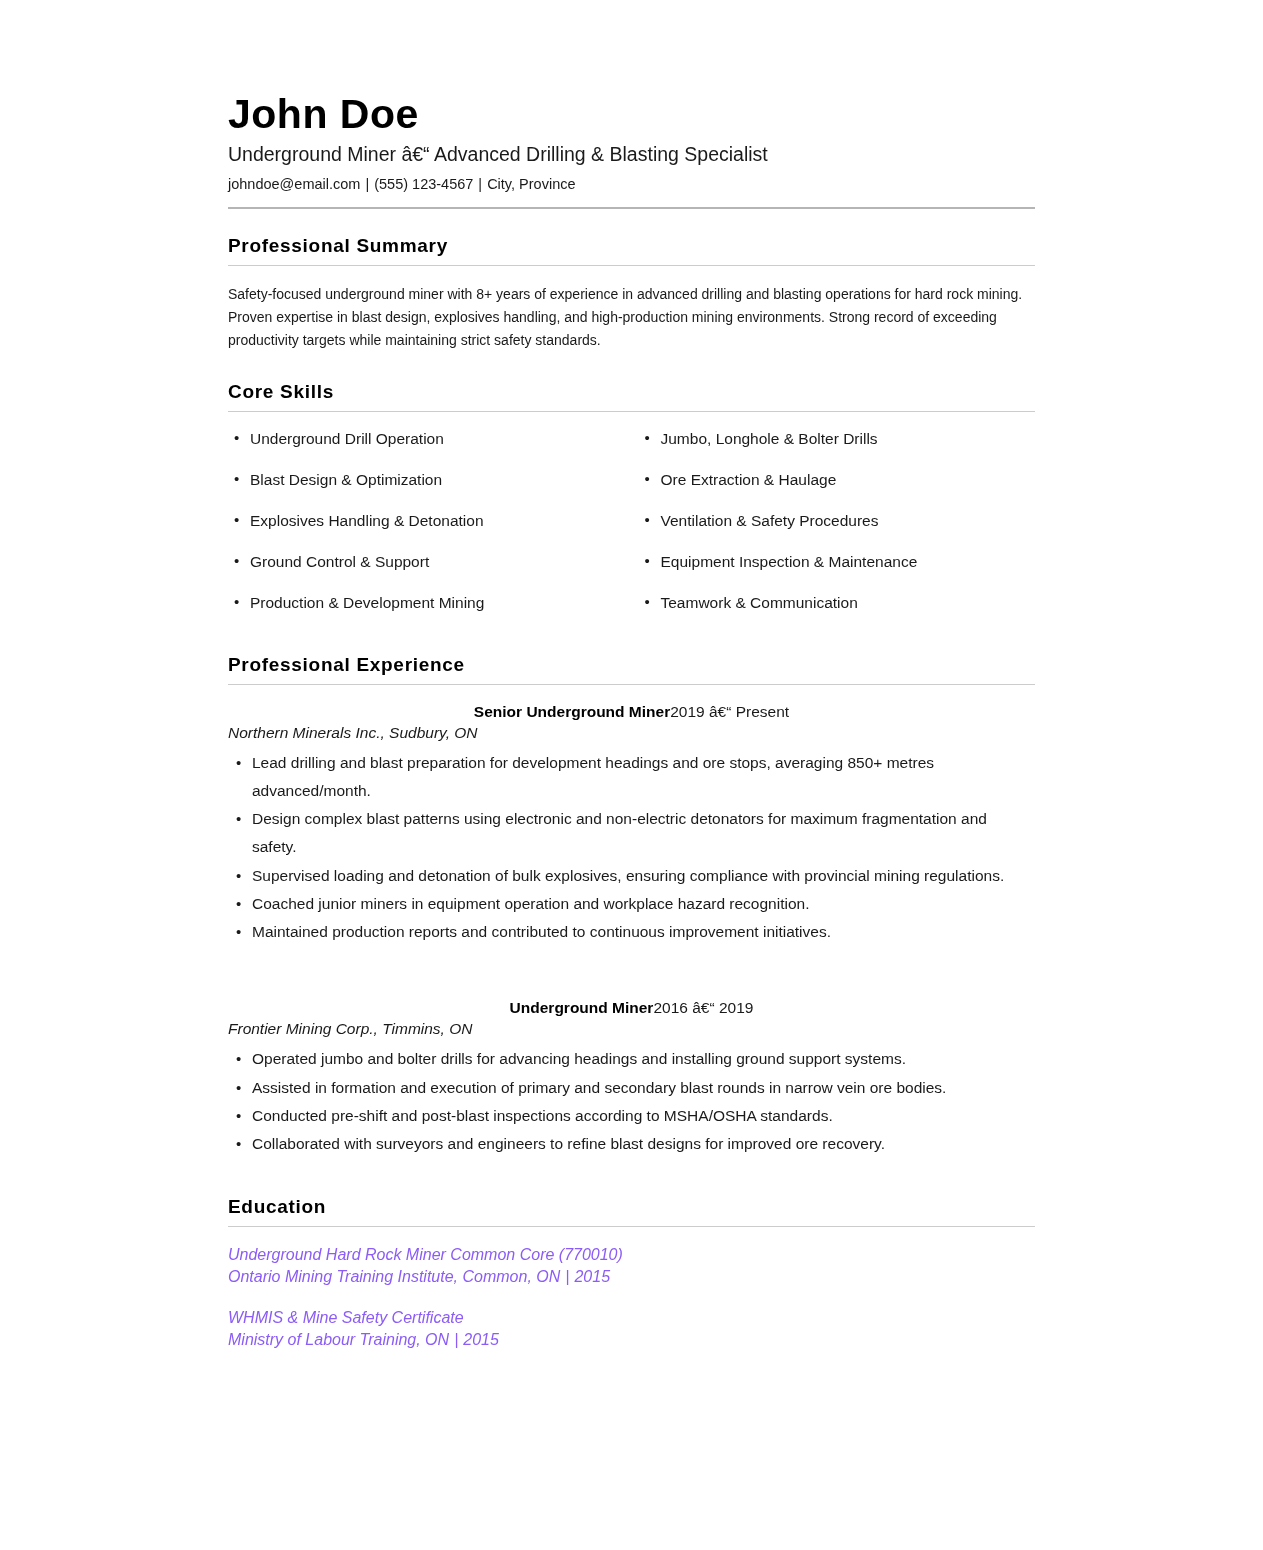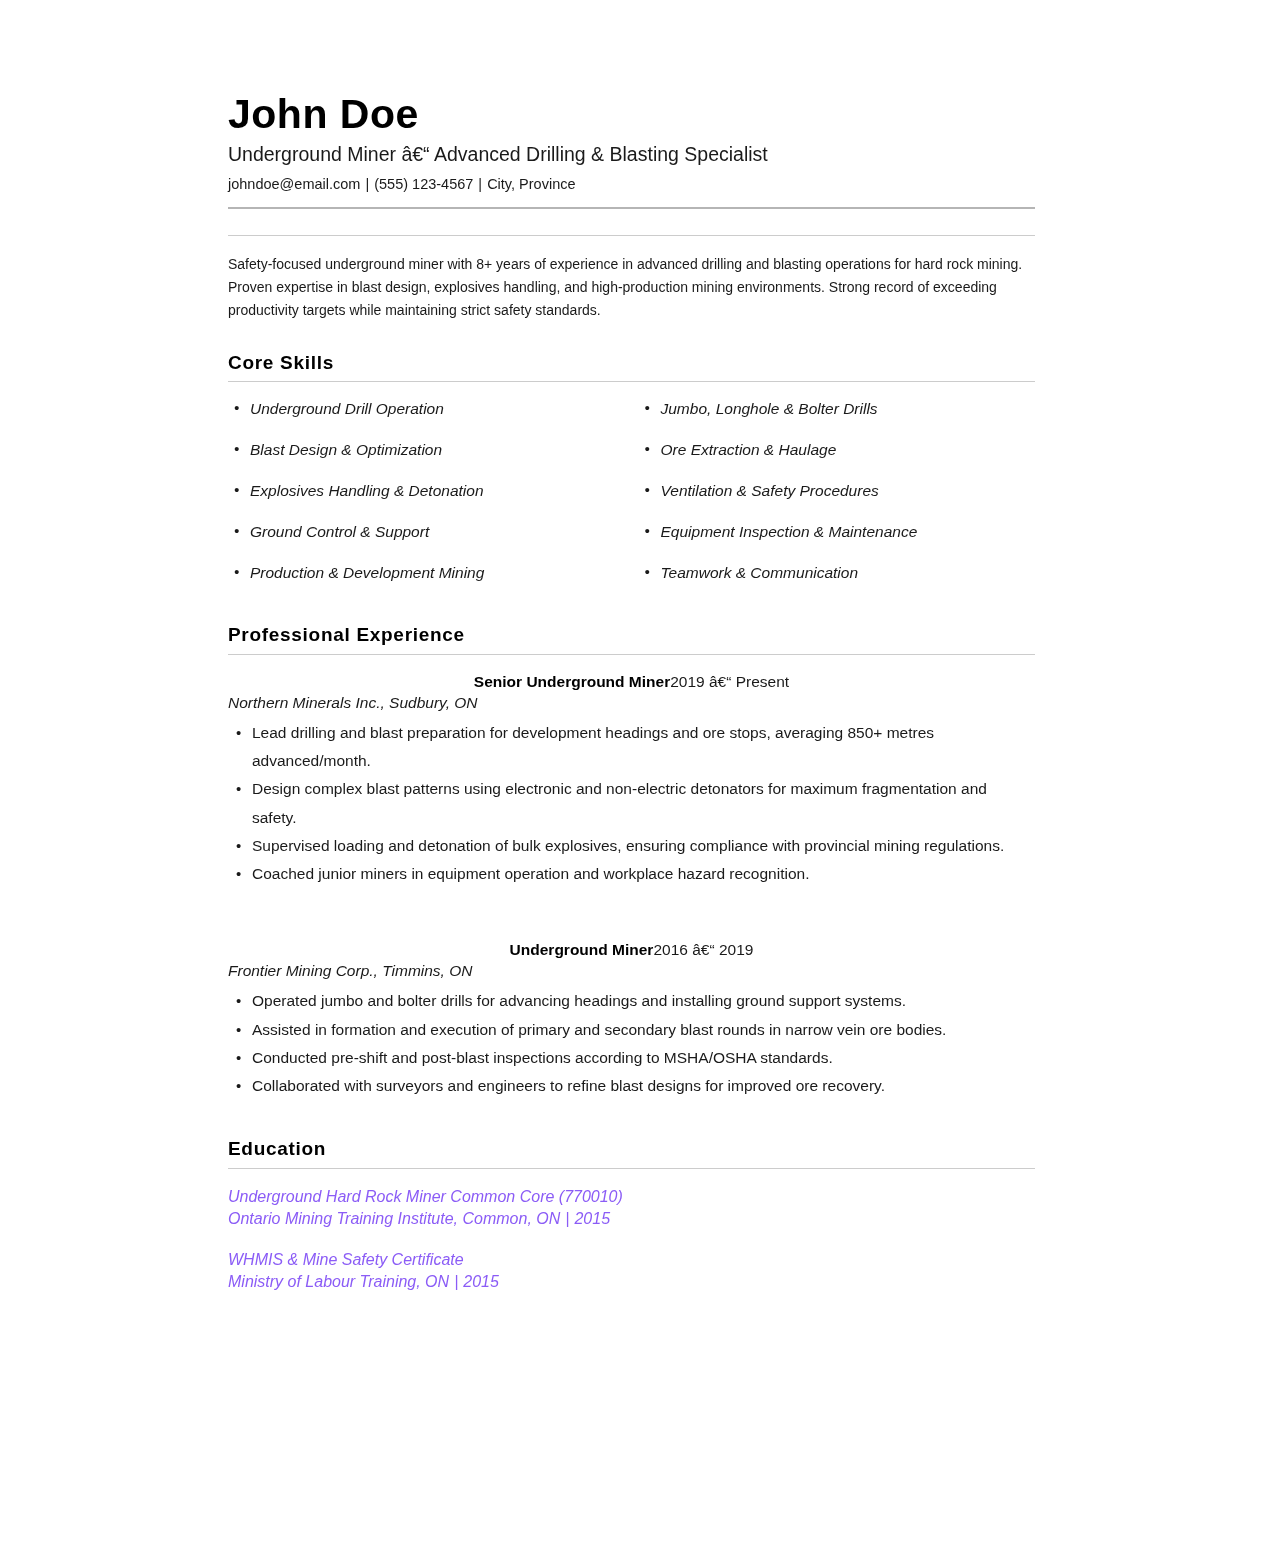--- a/index.html
+++ b/index.html
@@ -71,21 +71,20 @@
     line-height: 1.62;
     margin: 0 0 30px 0;
     color: #1a1a1a;
   }
 
   
   .skills-wrap {
     display: flex;
     gap: 0;
     margin: 0 0 40px 0;
-    font-style: italic;
   }
   .skills-col {
     width: 50%;
     list-style: none;
     margin: 0;
     padding: 0;
   }
   .skills-col li {
     position: relative;
     font-size: 15.5px;
@@ -181,20 +180,21 @@
     <div class="header">
       <h1 class="name">John Doe</h1>
       <div class="headline">Underground Miner â€“ Advanced Drilling &amp; Blasting Specialist</div>
       <div class="contact">
         <span>johndoe@email.com</span><span class="sep">|</span><span>(555) 123-4567</span><span class="sep">|</span><span>City, Province</span>
       </div>
       <hr class="header-rule">
     </div>
 
     <div class="section">
+      <h2 class="section-title">Professional Summary</h2>
       <hr class="section-rule">
       <p class="summary-text">Safety-focused underground miner with 8+ years of experience in advanced drilling and blasting operations for hard rock mining. Proven expertise in blast design, explosives handling, and high-production mining environments. Strong record of exceeding productivity targets while maintaining strict safety standards.</p>
     </div>
 
     <div class="section">
       <h2 class="section-title">Core Skills</h2>
       <hr class="section-rule">
       <div class="skills-wrap">
         <ul class="skills-col col1">
           <li>Underground Drill Operation</li>
@@ -223,20 +223,21 @@
           <div class="job-head">
             <div class="job-title">Senior Underground Miner</div>
             <div class="job-dates">2019 â€“ Present</div>
           </div>
           <div class="job-company">Northern Minerals Inc., Sudbury, ON</div>
           <ul class="job-bullets">
             <li>Lead drilling and blast preparation for development headings and ore stops, averaging 850+ metres advanced/month.</li>
             <li>Design complex blast patterns using electronic and non-electric detonators for maximum fragmentation and safety.</li>
             <li>Supervised loading and detonation of bulk explosives, ensuring compliance with provincial mining regulations.</li>
             <li>Coached junior miners in equipment operation and workplace hazard recognition.</li>
+            <li>Maintained production reports and contributed to continuous improvement initiatives.</li>
           </ul>
         </div>
 
         <div class="spacer-exp"></div>
 
         <div class="job">
           <div class="job-head">
             <div class="job-title">Underground Miner</div>
             <div class="job-dates">2016 â€“ 2019</div>
           </div>

